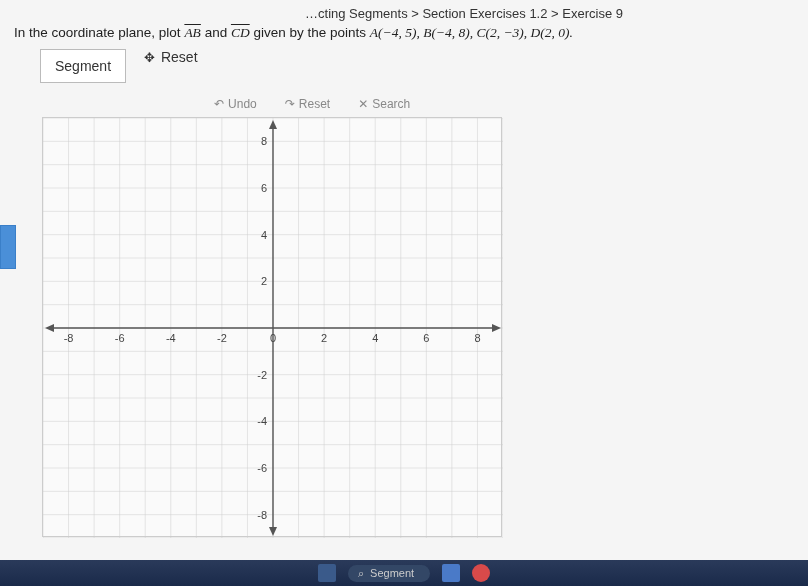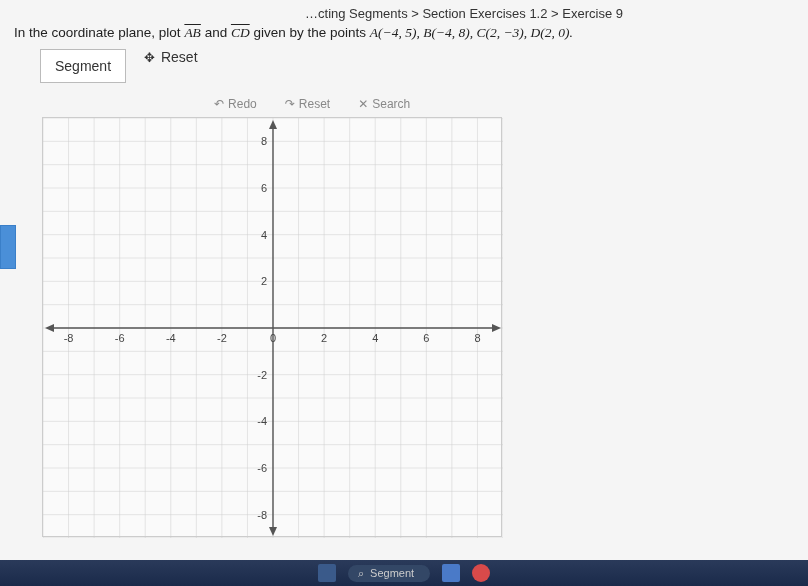--- a/index.html
+++ b/index.html
@@ -117,21 +117,21 @@
     <button class="seg-btn">Segment</button>
     <div class="move-label">
       <span class="move-icon">✥</span>
       <span>Reset</span>
     </div>
   </div>
 
   <div class="undo-row">
     <span>
       <span>↶</span>
-      <span>Redo</span>
+      <span>Undo</span>
     </span>
     <span>
       <span>↷</span>
       <span>Reset</span>
     </span>
     <span>
       <span>✕</span>
       <span>Search</span>
     </span>
   </div>

